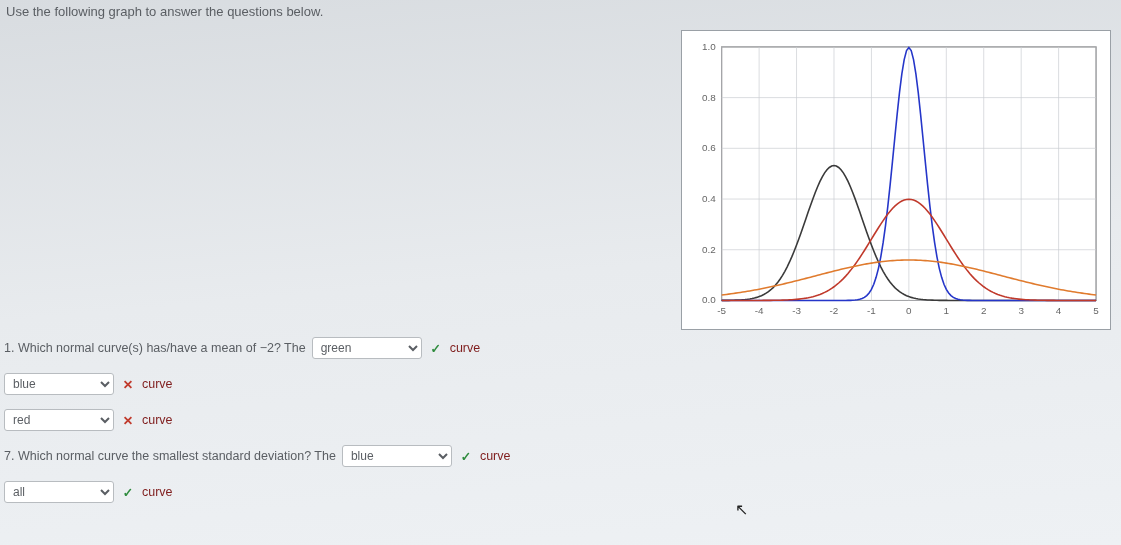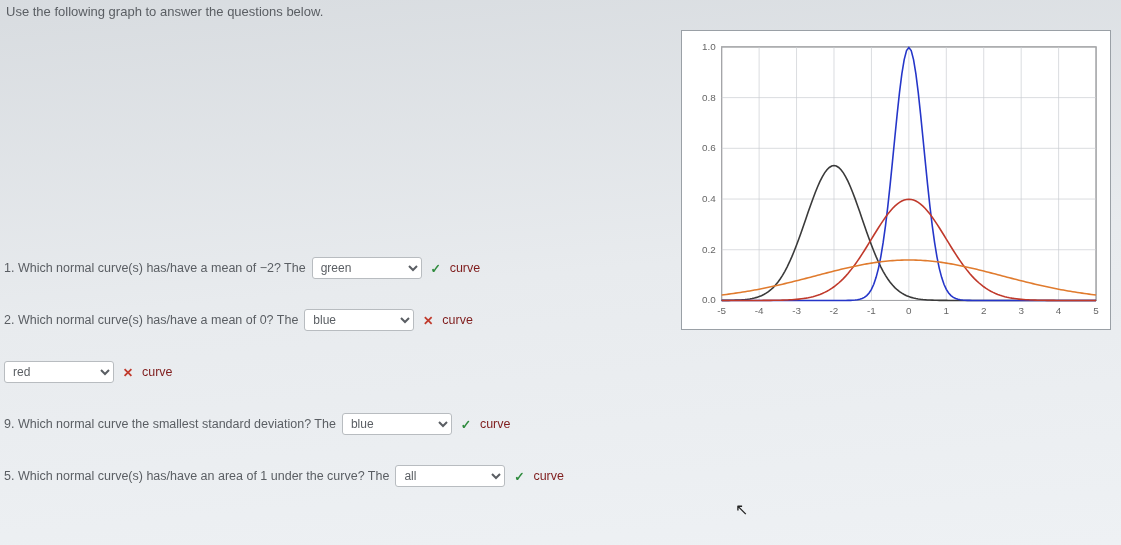--- a/index.html
+++ b/index.html
@@ -30,21 +30,21 @@
     flex-direction: column;
   }
   .questions {
     margin-top: auto;
     padding-bottom: 8px;
   }
   .q-row {
     display: flex;
     align-items: center;
     gap: 6px;
-    margin: 30px 0;
+    margin: 14px 0;
     font-size: 12.5px;
     color: #5a5e63;
     white-space: nowrap;
   }
   .q-row select {
     min-width: 110px;
     height: 22px;
     font-size: 12px;
     background: #fff;
     border: 1px solid #b8bcc0;
@@ -93,38 +93,36 @@
     <div class="instruction">Use the following graph to answer the questions below.</div>
 
     <div class="questions">
       <div class="q-row">
         <span>1. Which normal curve(s) has/have a mean of −2? The</span>
         <select><option value="green">green</option><option value="blue">blue</option><option value="red">red</option><option value="orange">orange</option><option value="all">all</option></select>
         <span class="mark correct">✓</span>
         <span class="suffix">curve</span>
       </div>
       <div class="q-row">
-        <span>2. Which normal curve(s) has/have a mean of 0? The</span>
         <select><option value="green">green</option><option value="blue" selected="">blue</option><option value="red">red</option><option value="orange">orange</option><option value="all">all</option></select>
         <span class="mark wrong">✕</span>
         <span class="suffix">curve</span>
       </div>
       <div class="q-row">
         <select><option value="green">green</option><option value="blue">blue</option><option value="red" selected="">red</option><option value="orange">orange</option><option value="all">all</option></select>
         <span class="mark wrong">✕</span>
         <span class="suffix">curve</span>
       </div>
       <div class="q-row">
-        <span>9. Which normal curve the smallest standard deviation? The</span>
+        <span>7. Which normal curve the smallest standard deviation? The</span>
         <select><option value="green">green</option><option value="blue" selected="">blue</option><option value="red">red</option><option value="orange">orange</option><option value="all">all</option></select>
         <span class="mark correct">✓</span>
         <span class="suffix">curve</span>
       </div>
       <div class="q-row">
-        <span>5. Which normal curve(s) has/have an area of 1 under the curve? The</span>
         <select><option value="green">green</option><option value="blue">blue</option><option value="red">red</option><option value="orange">orange</option><option value="all" selected="">all</option></select>
         <span class="mark correct">✓</span>
         <span class="suffix">curve</span>
       </div>
     </div>
   </div>
 
   <div class="graph-pane">
     <svg class="graph-inner" viewBox="0 0 420 288" preserveAspectRatio="none" id="graph-svg">
         <rect x="34" y="10" width="378" height="256" fill="none" stroke="#555" stroke-width="1"></rect>

